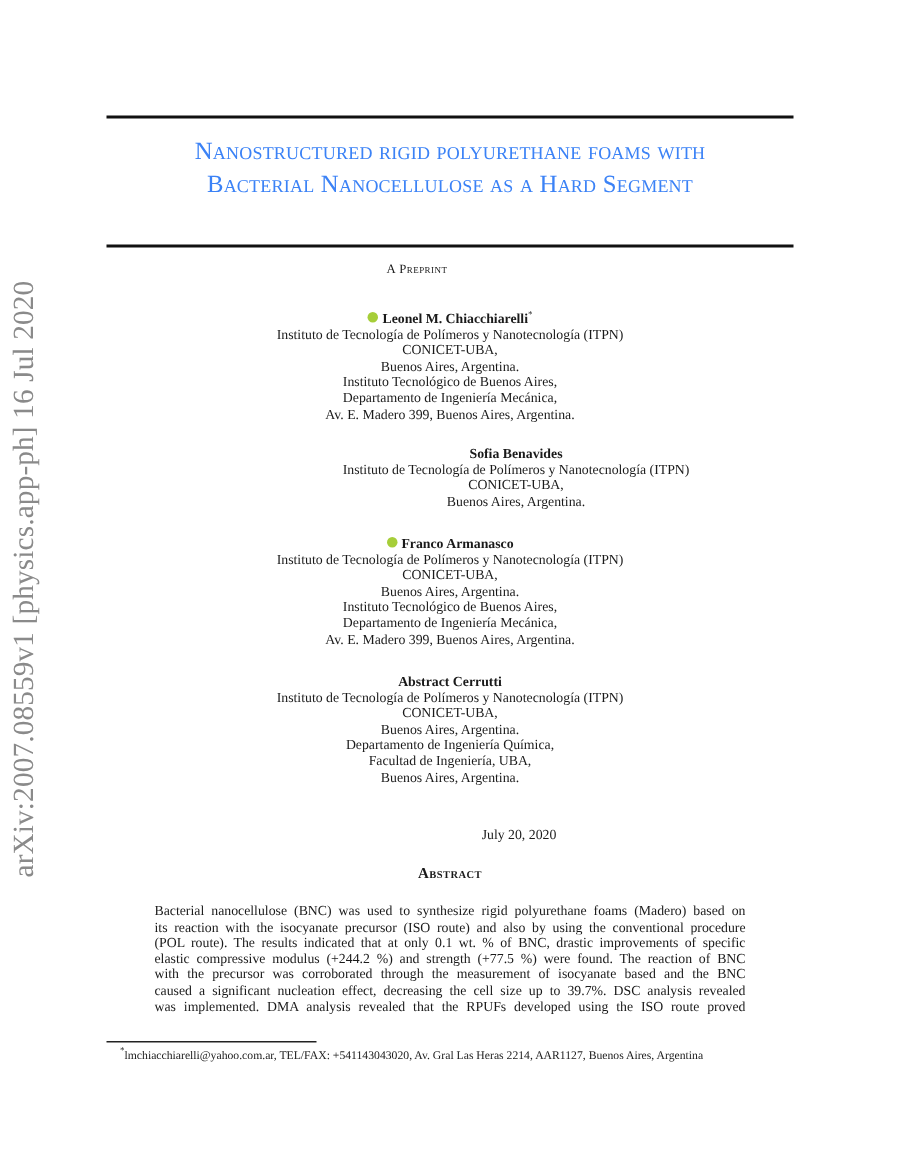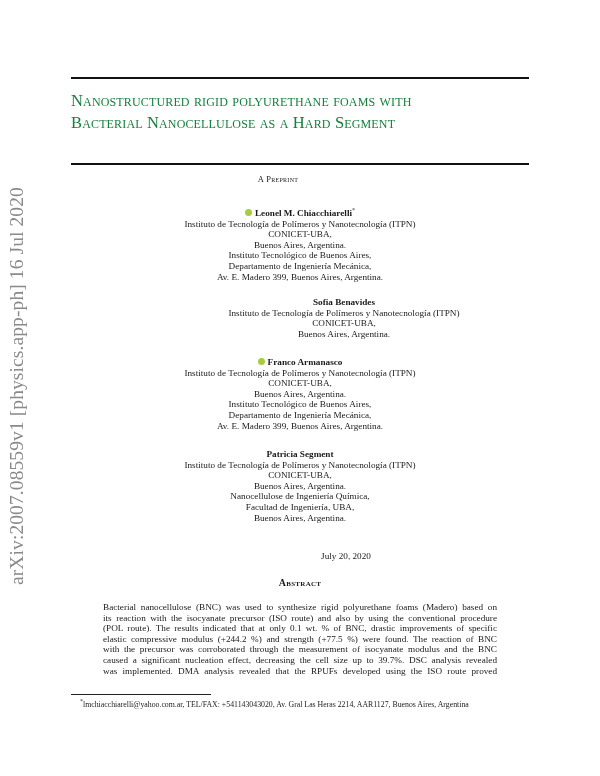--- a/index.html
+++ b/index.html
@@ -12,22 +12,22 @@
       position:absolute; left:6px; top:585px;
       transform-origin:0 0; transform:rotate(-90deg);
       white-space:nowrap; font-size:19.5px; color:#8a8a8a; letter-spacing:0.1px;
       width:410px;
     }
     .rule { position:absolute; left:71px; width:458px; height:2px; background:#111; }
     .rule.top { top:77px; }
     .rule.bottom { top:163px; }
     .title {
       position:absolute; left:71px; top:90px; width:458px;
-      text-align:left; font-size:16.5px; line-height:21.5px;
-      font-variant:small-caps; color:#15803d; letter-spacing:0.15px;
+      text-align:center; font-size:16.5px; line-height:21.5px;
+      font-variant:small-caps; color:#3b82f6; letter-spacing:0.15px;
     }
     .preprint {
       position:absolute; left:0; top:174px; width:556px; text-align:center;
       font-size:8.5px; font-variant:small-caps; letter-spacing:0.3px;
     }
     .author-block {
       position:absolute; left:0; width:600px; text-align:center;
       font-size:9.2px; line-height:10.6px;
     }
     .author-name { font-weight:bold; }
@@ -96,40 +96,40 @@
   <div>Instituto de Tecnología de Polímeros y Nanotecnología (ITPN)</div>
   <div>CONICET-UBA,</div>
   <div>Buenos Aires, Argentina.</div>
   <div>Instituto Tecnológico de Buenos Aires,</div>
   <div>Departamento de Ingeniería Mecánica,</div>
   <div>Av. E. Madero 399, Buenos Aires, Argentina.</div>
 </div>
 
 <div class="author-block" style="top:449px;">
   <div>
-    <span class="author-name">Patricia Segment</span>
+    <span class="author-name">Abstract Cerrutti</span>
   </div>
   <div>Instituto de Tecnología de Polímeros y Nanotecnología (ITPN)</div>
   <div>CONICET-UBA,</div>
   <div>Buenos Aires, Argentina.</div>
-  <div>Nanocellulose de Ingeniería Química,</div>
+  <div>Departamento de Ingeniería Química,</div>
   <div>Facultad de Ingeniería, UBA,</div>
   <div>Buenos Aires, Argentina.</div>
 </div>
 
 <div class="date">July 20, 2020</div>
 
 <div class="abstract-heading">Abstract</div>
 
 <div class="abstract-body">
   <span class="line">Bacterial nanocellulose (BNC) was used to synthesize rigid polyurethane foams (Madero) based on</span>
   <span class="line">its reaction with the isocyanate precursor (ISO route) and also by using the conventional procedure</span>
   <span class="line">(POL route). The results indicated that at only 0.1 wt. % of BNC, drastic improvements of specific</span>
   <span class="line">elastic compressive modulus (+244.2 %) and strength (+77.5 %) were found. The reaction of BNC</span>
-  <span class="line">with the precursor was corroborated through the measurement of isocyanate modulus and the BNC</span>
+  <span class="line">with the precursor was corroborated through the measurement of isocyanate based and the BNC</span>
   <span class="line">caused a significant nucleation effect, decreasing the cell size up to 39.7%. DSC analysis revealed</span>
   <span class="line">was implemented. DMA analysis revealed that the RPUFs developed using the ISO route proved</span>
 </div>
 
 <div class="fn-rule"></div>
 <div class="footnote">
   <span class="sup">*</span><span>lmchiacchiarelli@yahoo.com.ar, TEL/FAX: +541143043020, Av. Gral Las Heras 2214, AAR1127, Buenos Aires, Argentina</span>
 </div>
 
 </body></html>

